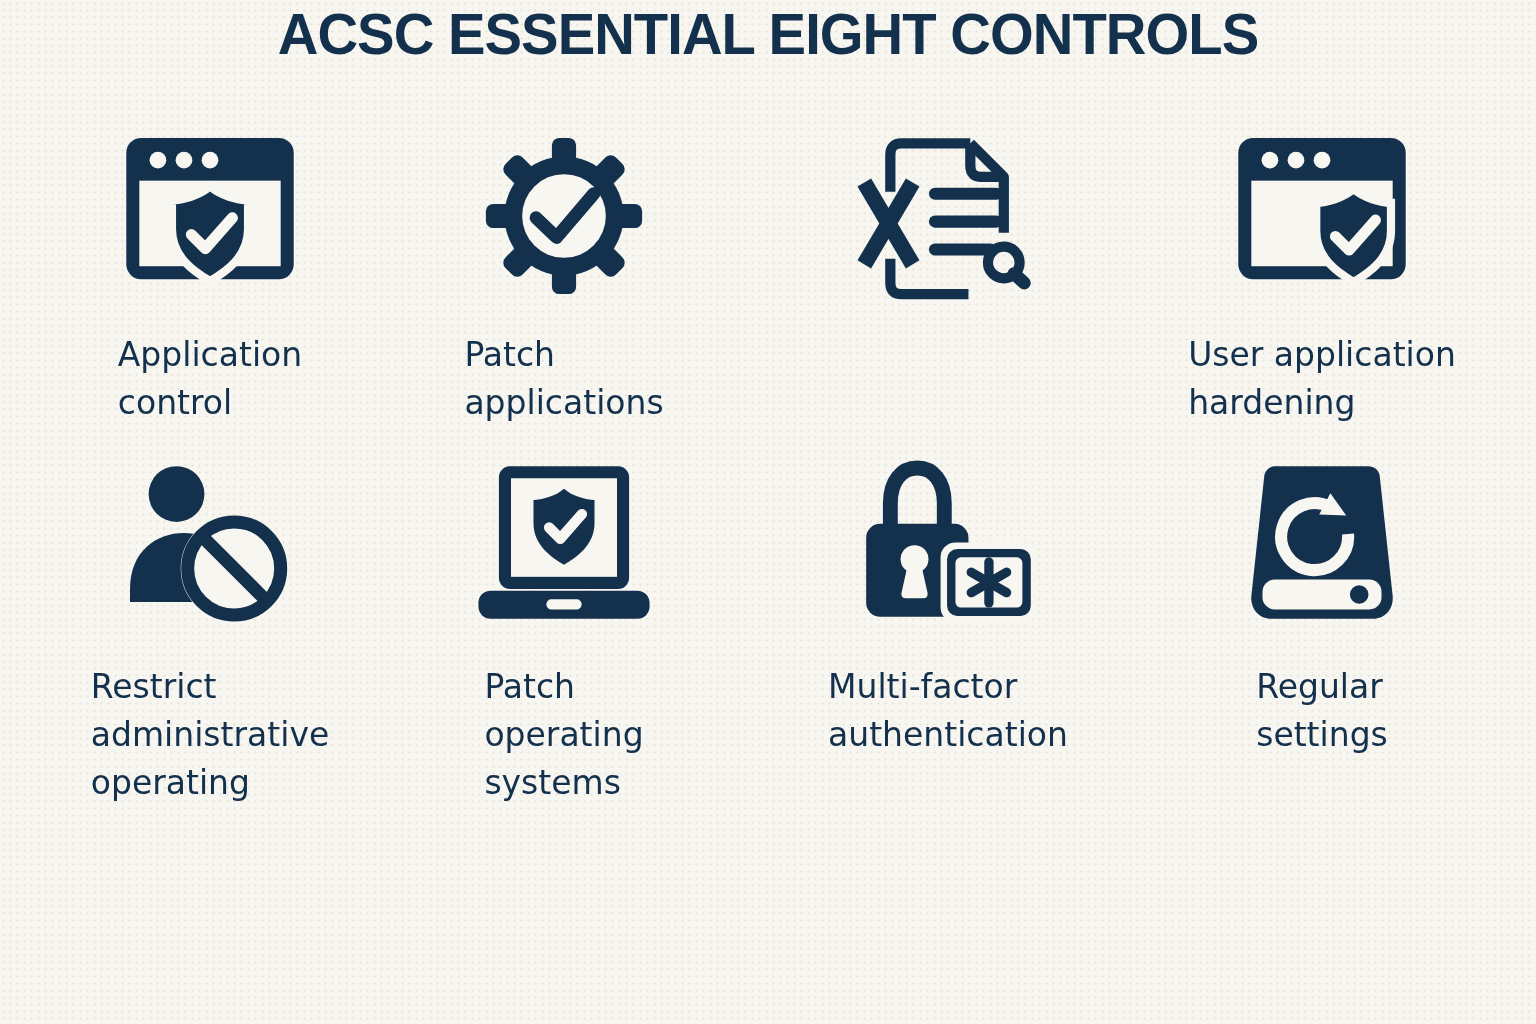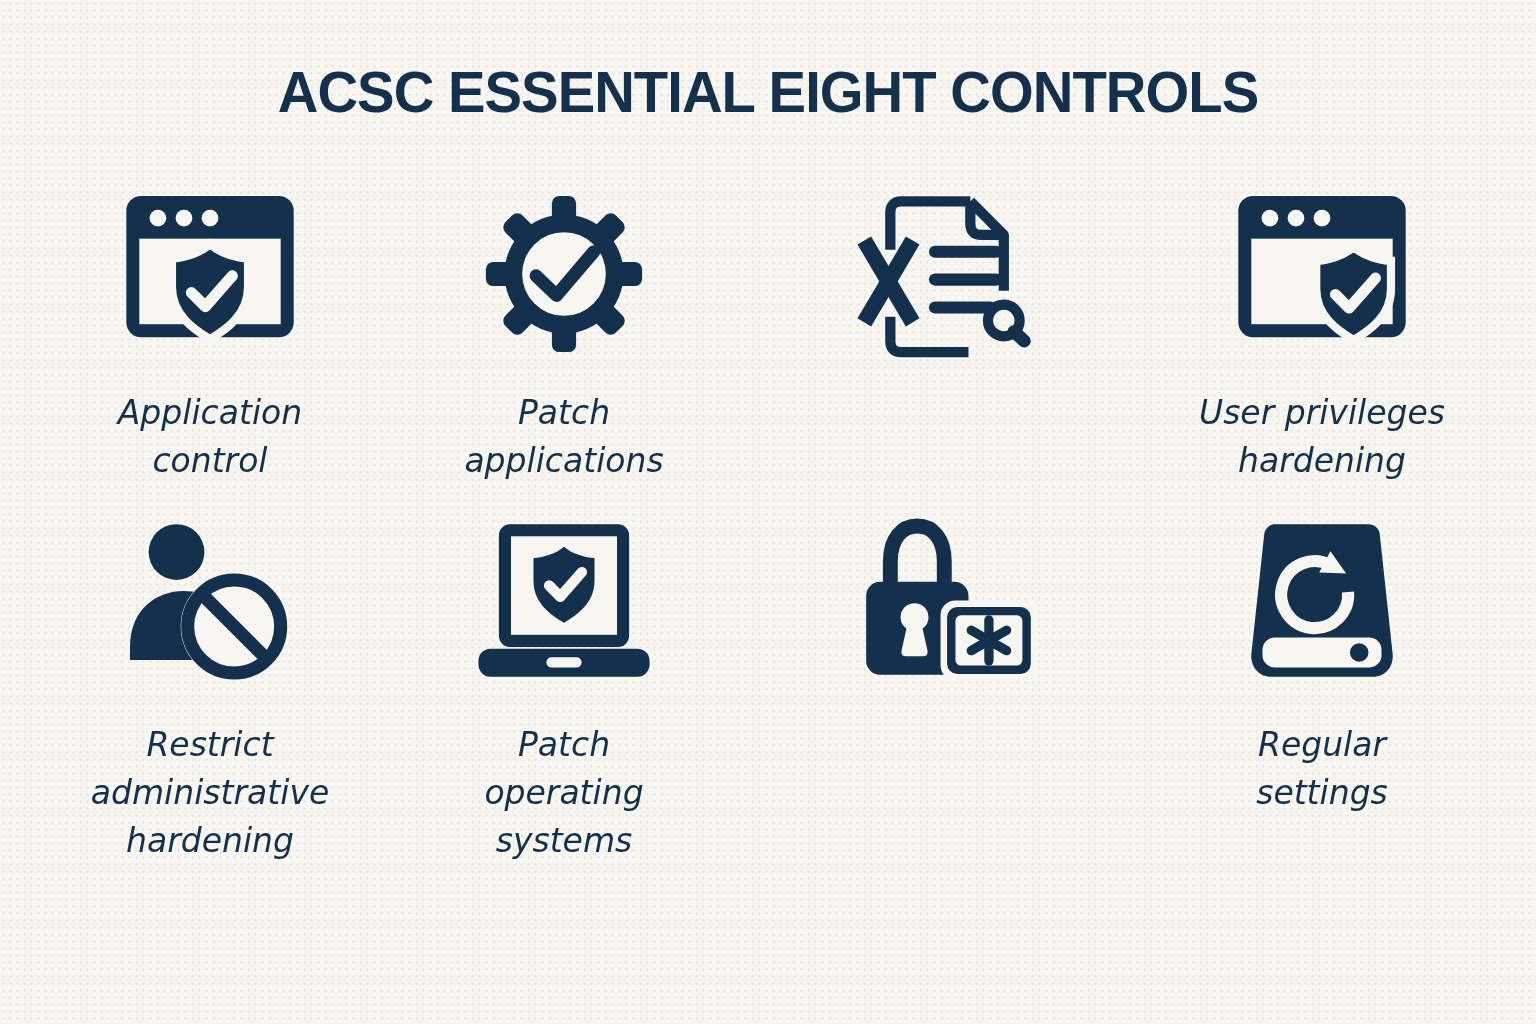--- a/index.html
+++ b/index.html
@@ -8,21 +8,21 @@
   }
   *{margin:0;padding:0;box-sizing:border-box;}
   html,body{width:1536px;height:1024px;overflow:hidden;}
   body{
     background-color:var(--paper);
     background-image:radial-gradient(circle,#ECE8DE 1.1px,transparent 1.3px);
     background-size:7px 7px;
     font-family:"DejaVu Sans","Liberation Sans",sans-serif;
     color:var(--ink);
   }
-  .page{width:100%;height:100%;padding-top:58px;}
+  .page{width:100%;height:100%;}
   h1.title{
     text-align:center;
     font-family:"Liberation Sans",sans-serif;
     font-weight:bold;
     font-size:58px;
     letter-spacing:-1px;
     color:var(--ink);
     margin-bottom:56px;
     transform:scaleX(0.97);
   }
@@ -36,24 +36,23 @@
     display:flex;
     flex-direction:column;
     align-items:center;
   }
   .iconbox{width:186px;height:186px;}
   .iconbox svg{width:100%;height:100%;display:block;}
   figcaption.label{
     margin-top:22px;
     font-size:33px;
     line-height:48px;
-    text-align:center;
+    text-align:left;
     white-space:pre;
     color:var(--ink);
-    font-style:italic;
   }
   
   .f-ink{fill:var(--ink);}
   .f-paper{fill:var(--paper);}
   .s-ink{stroke:var(--ink);fill:none;}
   .s-paper{stroke:var(--paper);fill:none;}
   .halo{stroke:var(--paper);fill:var(--ink);}
 </style>
 </head>
 <body>
@@ -131,37 +130,37 @@
           <circle class="f-paper" cx="44" cy="40" r="9"></circle>
           <circle class="f-paper" cx="72" cy="40" r="9"></circle>
           <circle class="f-paper" cx="100" cy="40" r="9"></circle>
           <rect class="f-paper" x="24" y="62" width="152" height="92"></rect>
           <g transform="translate(134,122) scale(0.98)">
             <path class="halo" stroke-width="9" d="M0,-52 C-11,-42 -30,-37 -41,-37 L-41,-6 C-41,24 -17,40 0,50 C17,40 41,24 41,-6 L41,-37 C30,-37 11,-42 0,-52 Z"></path>
             <path class="s-paper" stroke-width="12" stroke-linecap="round" stroke-linejoin="round" d="M-20,0 L-5,15 L24,-18"></path>
           </g>
         </svg>
       </div>
-      <figcaption class="label">User privileges
+      <figcaption class="label">User application
 hardening</figcaption>
     </figure>
 
     <figure class="card">
       <div class="iconbox">
         <svg viewBox="0 0 200 200" aria-hidden="true">
           <circle class="f-ink" cx="64" cy="42" r="30"></circle>
           <path class="f-ink" d="M14,158 L14,144 C14,104 42,84 72,84 C94,84 112,93 124,108 L124,158 Z"></path>
           <circle cx="126" cy="122" r="50" fill="var(--paper)" stroke="var(--paper)" stroke-width="15"></circle>
           <circle class="s-ink" stroke-width="14" cx="126" cy="122" r="50"></circle>
           <path class="s-ink" stroke-width="14" d="M91,87 L161,157"></path>
         </svg>
       </div>
       <figcaption class="label">Restrict
 administrative
-hardening</figcaption>
+operating</figcaption>
     </figure>
 
     <figure class="card">
       <div class="iconbox">
         <svg viewBox="0 0 200 200" aria-hidden="true">
           <rect class="f-ink" x="30" y="12" width="140" height="132" rx="12"></rect>
           <rect class="f-paper" x="43" y="25" width="114" height="106"></rect>
           <g transform="translate(100,78) scale(0.80)">
             <path class="f-ink" d="M0,-52 C-11,-42 -30,-37 -41,-37 L-41,-6 C-41,24 -17,40 0,50 C17,40 41,24 41,-6 L41,-37 C30,-37 11,-42 0,-52 Z"></path>
             <path class="s-paper" stroke-width="14" stroke-linecap="round" stroke-linejoin="round" d="M-20,0 L-5,15 L24,-18"></path>
@@ -185,20 +184,22 @@
           <rect class="f-paper" x="92" y="94" width="104" height="86" rx="16"></rect>
           <rect class="f-ink" x="99" y="101" width="90" height="72" rx="11"></rect>
           <rect class="f-paper" x="108" y="110" width="72" height="54" rx="6"></rect>
           <g class="s-ink" stroke-width="10" stroke-linecap="round">
             <path d="M144,115 L144,159"></path>
             <path d="M125,126 L163,148"></path>
             <path d="M163,126 L125,148"></path>
           </g>
         </svg>
       </div>
+      <figcaption class="label">Multi-factor
+authentication</figcaption>
     </figure>
 
     <figure class="card">
       <div class="iconbox">
         <svg viewBox="0 0 200 200" aria-hidden="true">
           <path class="f-ink" d="M50,12 L150,12 C156,12 161,16 162,22 L176,152 C177,165 168,176 155,176 L45,176 C32,176 23,165 24,152 L38,22 C39,16 44,12 50,12 Z"></path>
           <path class="s-paper" stroke-width="13" d="M109,56 A36 36 0 1 0 128,85"></path>
           <polygon class="f-paper" points="126,65 97,64 109,41"></polygon>
           <rect class="f-paper" x="36" y="134" width="128" height="32" rx="13"></rect>
           <circle class="f-ink" cx="140" cy="150" r="10"></circle>

